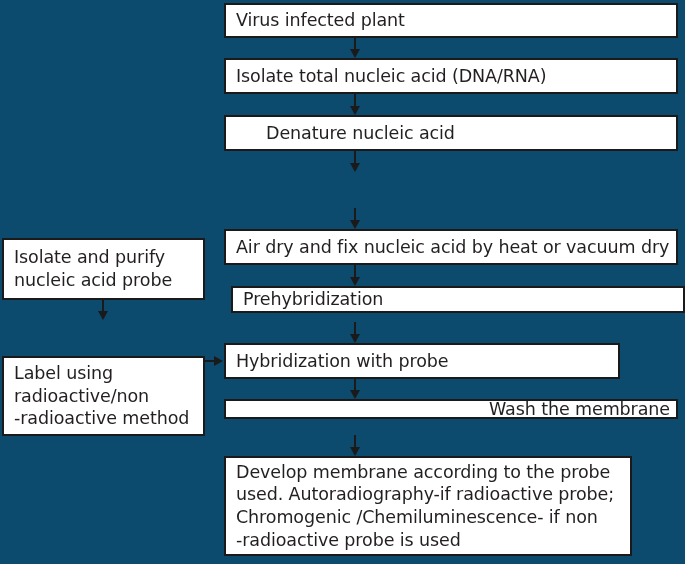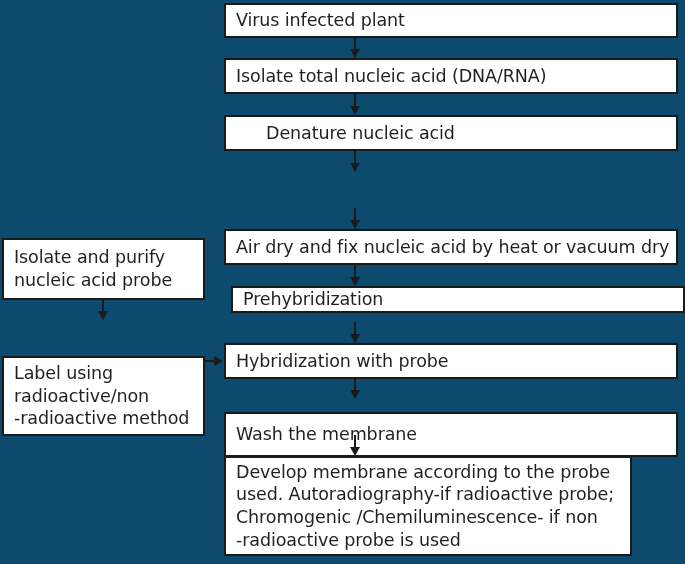--- a/index.html
+++ b/index.html
@@ -90,25 +90,25 @@
 
 
   <div class="node" style="left:224px; top:229px; width:454px; height:36px;">
     <span class="node-text">Air dry and fix nucleic acid by heat or vacuum dry</span>
   </div>
 
   <div class="node" style="left:224px; top:286px; width:454px; height:27px;margin-left:7px;">
     <span class="node-text">Prehybridization</span>
   </div>
 
-  <div class="node" style="left:224px; top:343px; width:454px; height:36px;">
+  <div class="node" style="left:224px; top:343px; width:396px; height:36px;">
     <span class="node-text">Hybridization with probe</span>
   </div>
 
-  <div class="node" style="left:224px; top:412px; width:454px; height:45px;">
+  <div class="node" style="left:224px; top:399px; width:454px; height:20px;text-align:right;">
     <span class="node-text">Wash the membrane</span>
   </div>
 
   <div class="node multiline" style="left:224px; top:456px; width:408px; height:100px;">
     <span class="node-text">Develop membrane according to the probe
 used. Autoradiography-if radioactive probe;
 Chromogenic /Chemiluminescence- if non
 -radioactive probe is used</span>
   </div>
 

